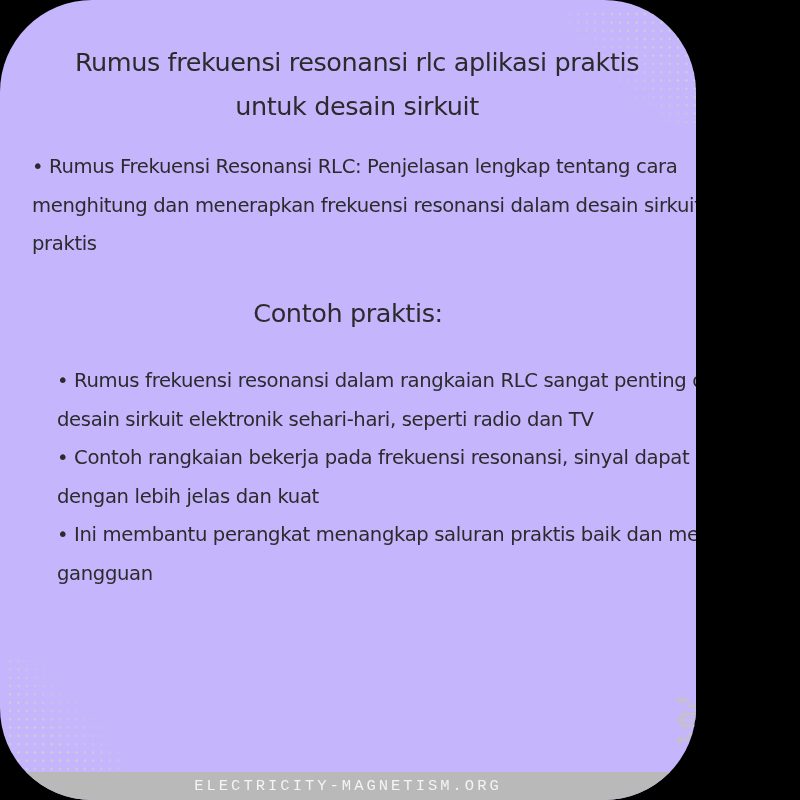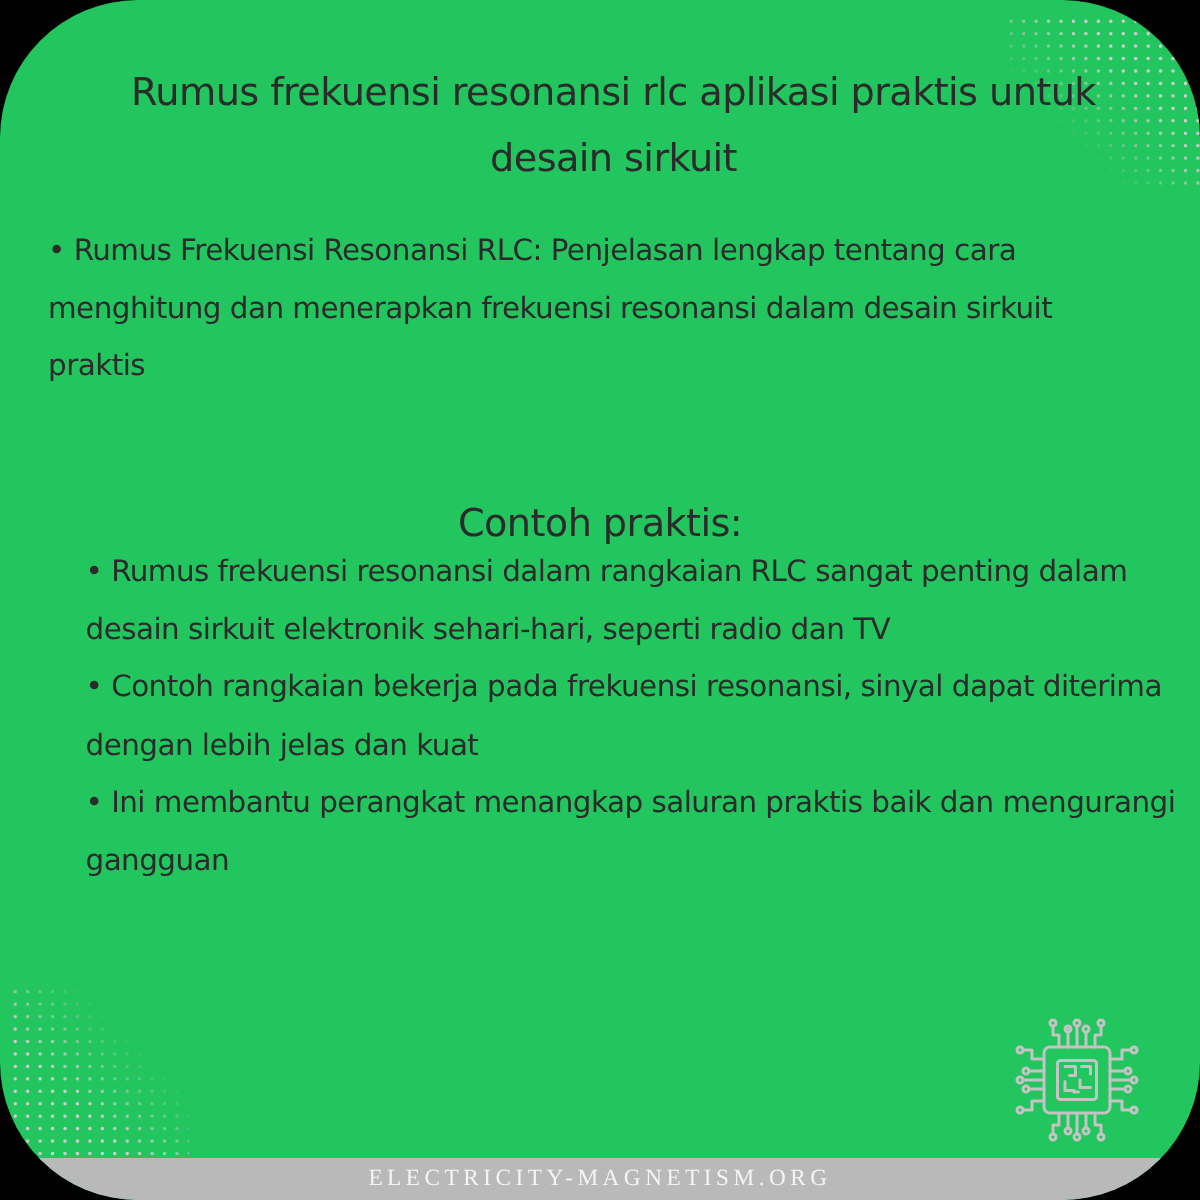--- a/index.html
+++ b/index.html
@@ -6,23 +6,23 @@
       margin: 0;
       padding: 0;
       width: 800px;
       height: 800px;
       background: #000000;
       overflow: hidden;
     }
     .card {
       position: absolute;
       left: 0; top: 0;
-      width: 800px;
+      width: 696px;
       height: 800px;
-      background: #22c55e;
+      background: #c4b5fd;
       border-radius: 92px;
       overflow: hidden;
     }
     .dots {
       position: absolute;
       background-image: radial-gradient(circle, #cfcfcf 1px, transparent 1.4px);
       background-size: 8.3px 8.3px;
     }
     .dots-tr {
       right: 0; top: 10px;
@@ -62,39 +62,38 @@
     .subheading {
       position: absolute;
       left: 0; right: 0;
       top: 293px;
       text-align: center;
       font-family: "DejaVu Sans", sans-serif;
       font-size: 25.5px;
       line-height: 40px;
       color: #2b2b2b;
       letter-spacing: -0.4px;
-      margin-top: 36px;
     }
     .examples { top: 362px; margin-left: 25px; }
     .bullet-item { display: block; }
     .chip-icon {
       position: absolute;
       left: 672px;
       top: 676px;
       width: 92px;
       height: 88px;
     }
     .footer {
       position: absolute;
       left: 0; right: 0;
       top: 772px;
       height: 28px;
       background: #b9b9b9;
       text-align: center;
-      font-family: Liberation Serif, serif;
+      font-family: Liberation Mono, monospace;
       font-size: 15.5px;
       line-height: 28px;
       letter-spacing: 3px;
       color: #f4f4f4;
       font-weight: normal;
     }
   </style>
 </head>
 <body>
 

